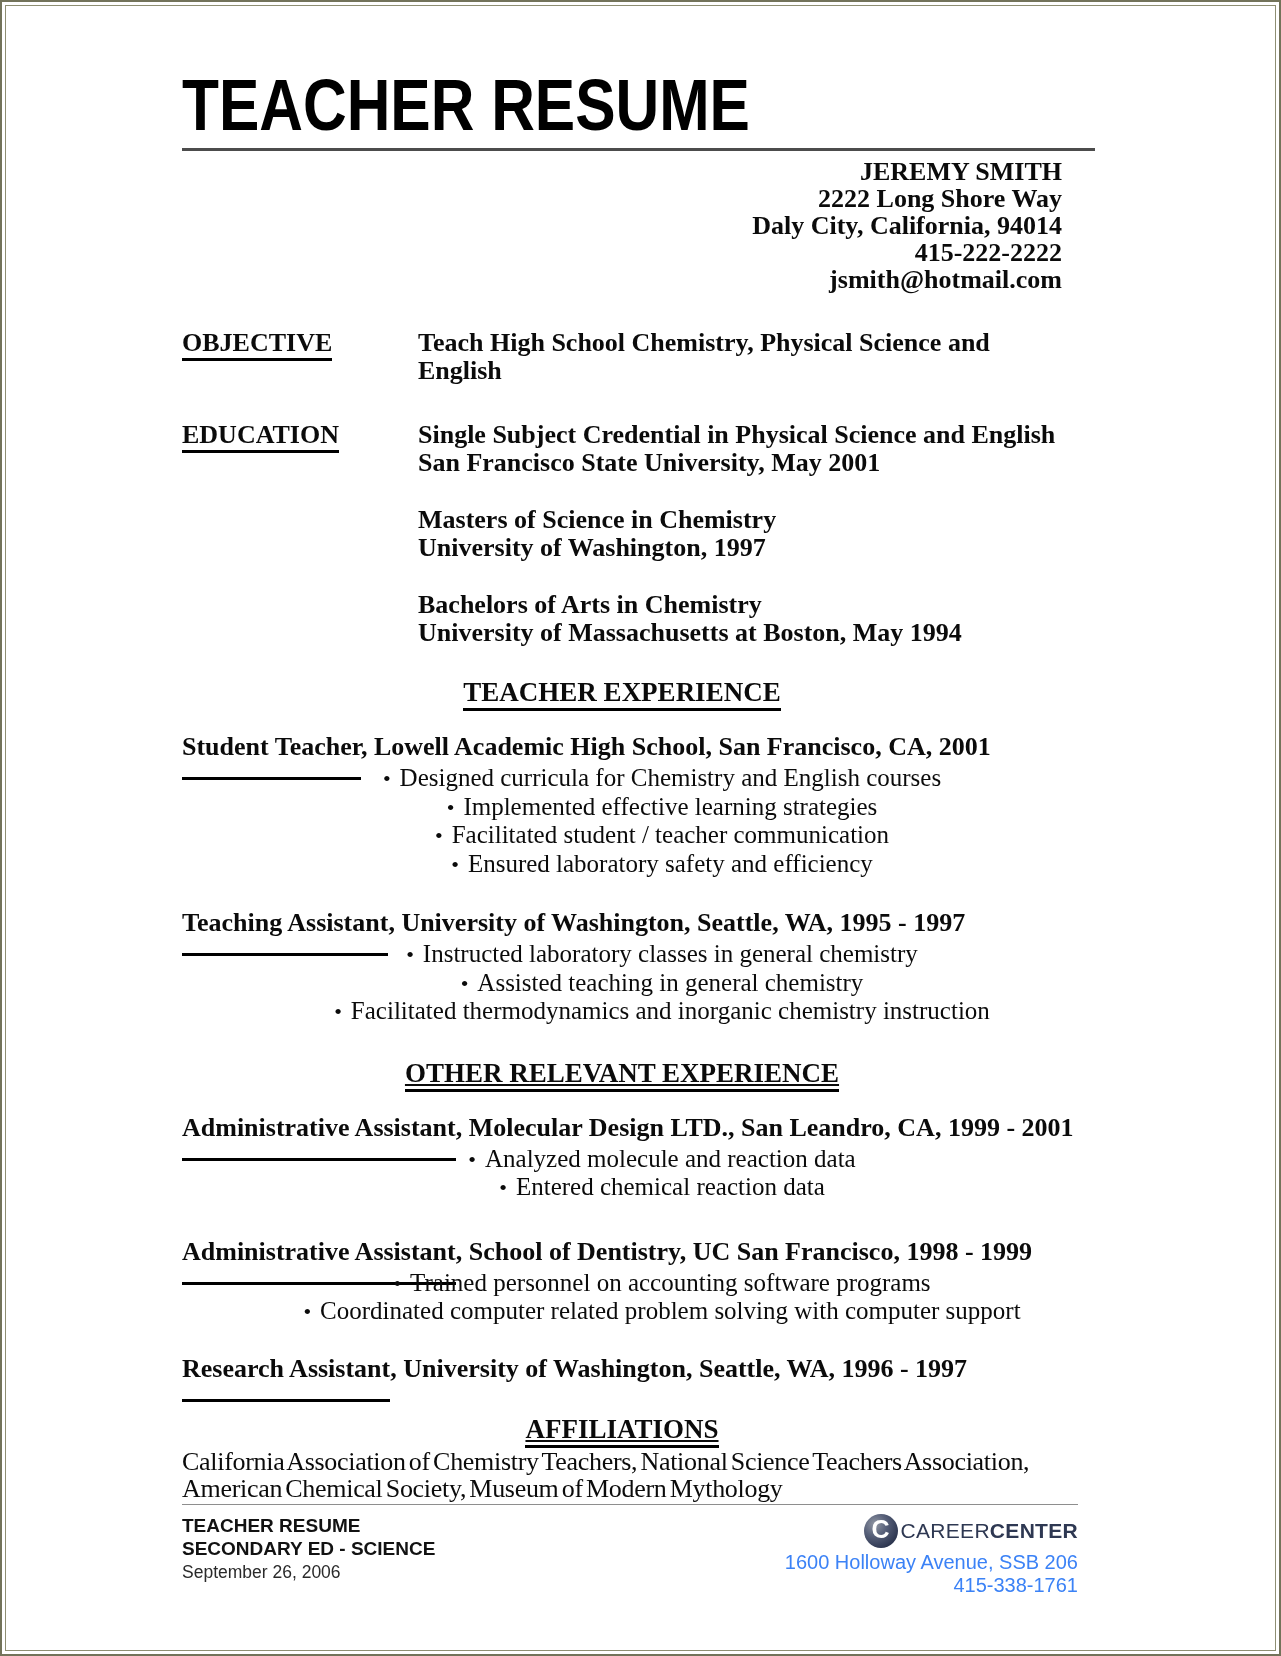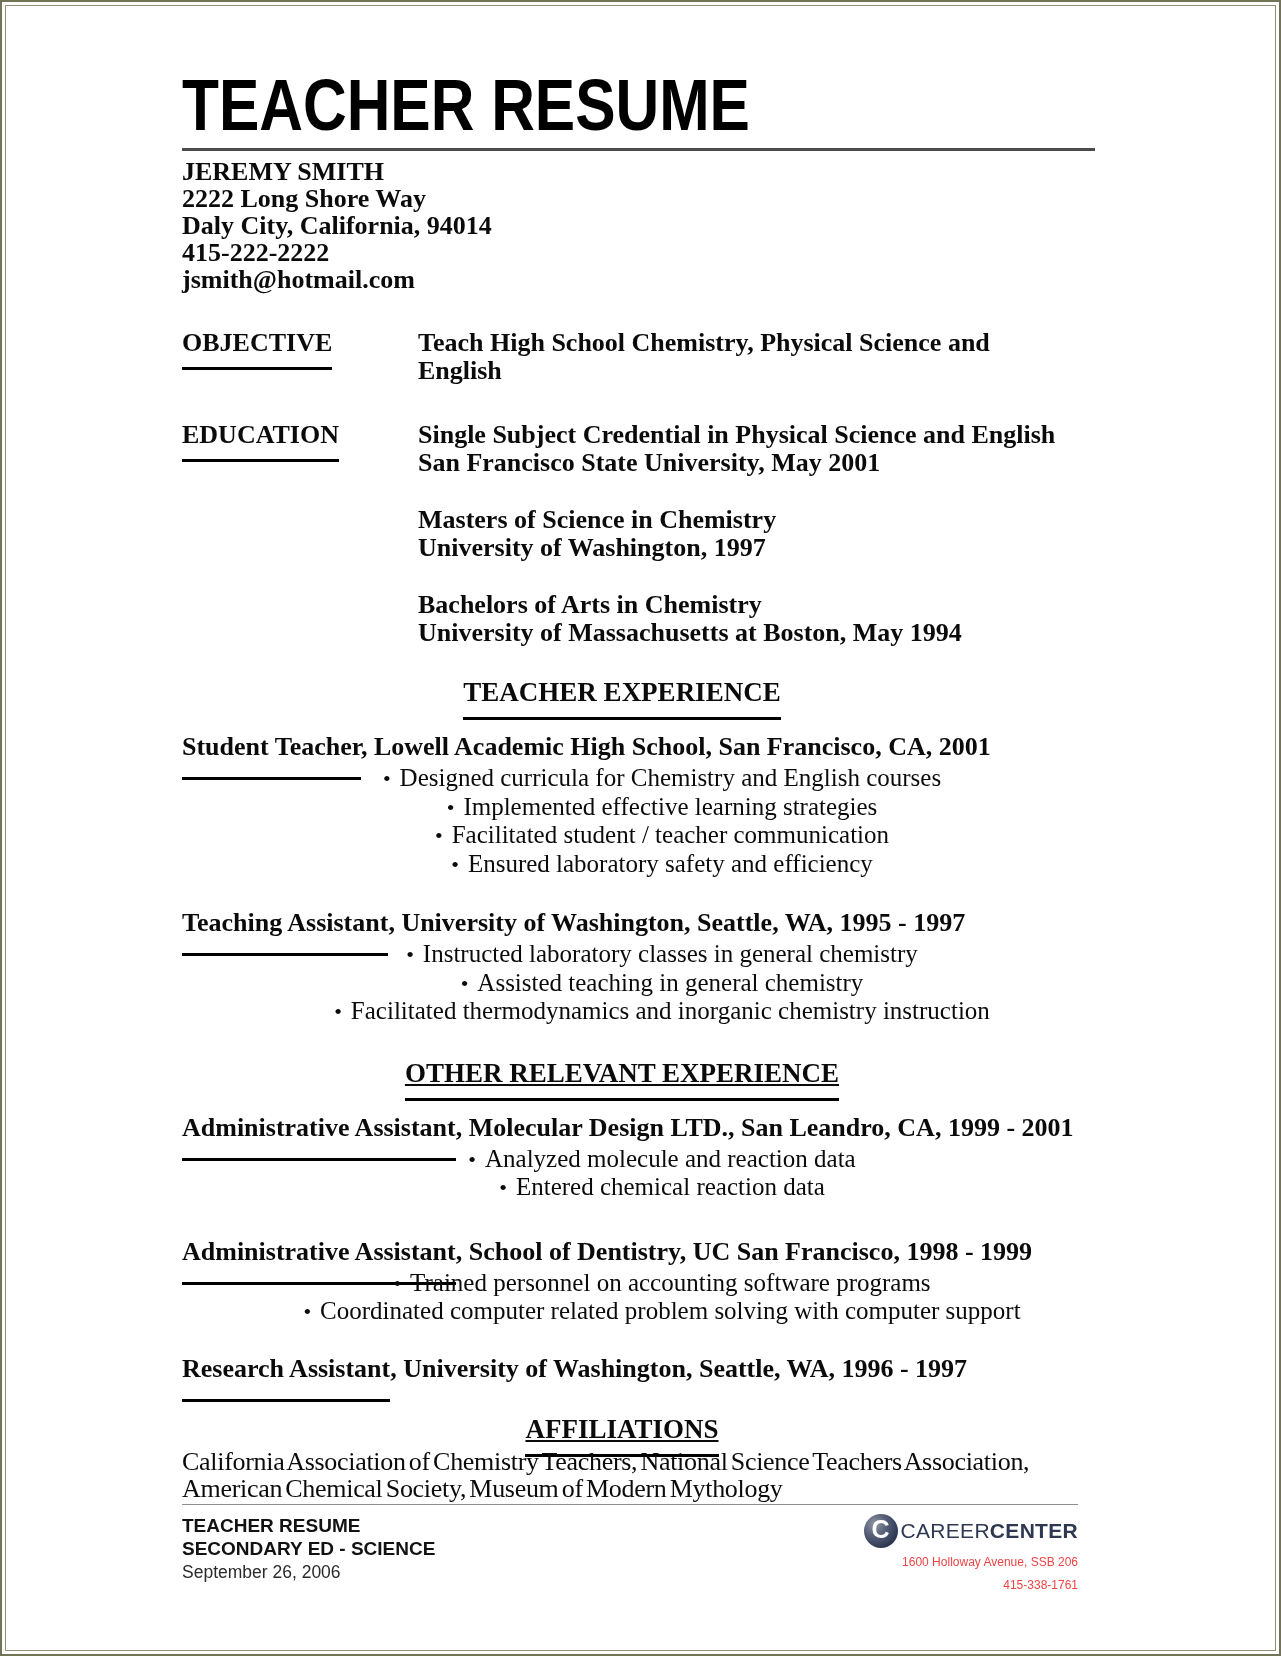--- a/index.html
+++ b/index.html
@@ -24,27 +24,27 @@
     line-height:66px;
     height:66px;
     letter-spacing:0px;
     color:#000;
     white-space:nowrap;
   }
   .doc-title-inner { display:inline-block; transform:scaleX(0.84); transform-origin:left center; }
   .title-rule { margin-top:10px; height:3px; background:#4c4c4c; width:calc(100% + 33px); }
 
   
-  .contact { margin-top:7px; text-align:left; font-weight:bold; font-size:26px; line-height:27px; }
+  .contact { margin-top:7px; text-align:right; font-weight:bold; font-size:26px; line-height:27px; }
 
   
   .row { display:flex; margin-top:36px; }
   .row .label { width:236px; flex:0 0 236px; font-weight:bold; font-size:26px; line-height:28px; }
   .row .val { flex:1; font-weight:bold; font-size:26px; line-height:28px; }
-  .ul { border-bottom:3px solid #000; padding-bottom:10px; }
+  .ul { border-bottom:3px solid #000; padding-bottom:1px; }
   .edu-entry { white-space:nowrap; }
   .edu-entry + .edu-entry { margin-top:29px; }
 
   
   .sec-head { text-align:center; font-size:27px; font-weight:bold; line-height:30px; }
   .sec-head.first { margin-top:30px; }
   .sec-head.second { margin-top:32px;text-decoration:underline; }
   .sec-head.affil { margin-top:31px;text-decoration:underline; }
 
   
@@ -76,21 +76,21 @@
   .logo-icon {
     width:34px; height:34px; border-radius:50%;
     background:radial-gradient(circle at 32% 30%, #9298a4 0%, #58617a 35%, #2d3650 75%, #242c44 100%);
     display:inline-flex; align-items:center; justify-content:center;
     position:relative;
   }
   .logo-c { color:#ffffff; font-family:"Liberation Sans", sans-serif; font-weight:bold; font-size:25px; line-height:25px; margin-top:-2px; }
   .logo-name { font-size:21px; letter-spacing:0.3px; color:#2e3852; white-space:nowrap; }
   .ln-reg { font-weight:400;margin-top:12px; }
   .ln-bold { font-weight:700; }
-  .f-addr, .f-phone { font-size:12px; line-height:23px; color:#ef4444; }
+  .f-addr, .f-phone { font-size:20px; line-height:23px; color:#3b82f6; }
   .f-addr { margin-top:3px; }
 </style>
 </head>
 <body>
 
 <div class="frame-outer"></div>
 <div class="frame-inner"></div>
 
 <div class="content">
 

